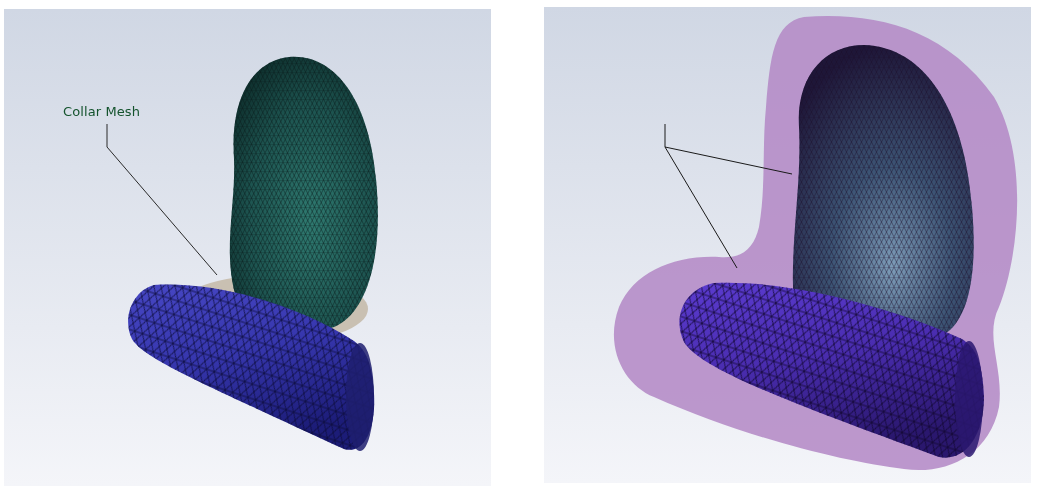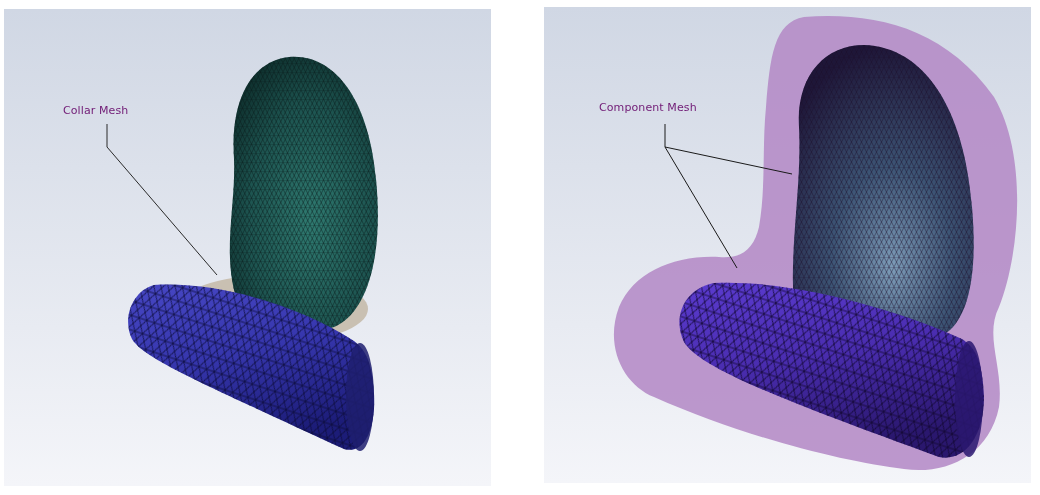--- a/index.html
+++ b/index.html
@@ -1,21 +1,21 @@
 <!DOCTYPE html>
 <html><head>
 <meta charset="utf-8">
 <style>
   html, body { margin:0; padding:0; background:#ffffff; }
   body { width:1040px; height:495px; position:relative; overflow:hidden; font-family:"DejaVu Sans", sans-serif; }
   .panel { position:absolute; overflow:hidden; }
   .panel-left { left:4px; top:9px; width:487px; height:477px; }
   .panel-right { left:544px; top:7px; width:487px; height:476px; }
   .panel svg { position:absolute; left:0; top:0; width:100%; height:100%; }
-  .label { position:absolute; font-size:11px; color:#701a75; white-space:nowrap; letter-spacing:0.1px; }
+  .label { position:absolute; font-size:13px; color:#14532d; white-space:nowrap; letter-spacing:0.1px; }
   .label-left { left:59px; top:95px; }
   .label-right { left:55px; top:94px; }
 </style>
 </head>
 <body>
 
 <div class="panel panel-left">
   <svg viewBox="0 0 487 477">
     <defs>
       <linearGradient id="bgL" x1="0" y1="0" x2="0" y2="1">
@@ -87,14 +87,13 @@
     <path d="M 250 300 C 245 240, 258 180, 255 120 C 252 70, 280 38, 320 38 C 380 40, 420 100, 428 200 C 435 280, 420 320, 395 330 C 350 340, 280 330, 250 300 Z" fill="url(#lobeR)"></path>
     <path d="M 250 300 C 245 240, 258 180, 255 120 C 252 70, 280 38, 320 38 C 380 40, 420 100, 428 200 C 435 280, 420 320, 395 330 C 350 340, 280 330, 250 300 Z" fill="url(#meshDenseR)"></path>
 
     <path d="M 170 276 C 140 282, 128 310, 140 335 C 155 360, 230 390, 395 450 C 420 455, 440 430, 440 390 C 438 350, 430 340, 418 332 C 360 305, 250 272, 170 276 Z" fill="url(#cylR)"></path>
     <path d="M 170 276 C 140 282, 128 310, 140 335 C 155 360, 230 390, 395 450 C 420 455, 440 430, 440 390 C 438 350, 430 340, 418 332 C 360 305, 250 272, 170 276 Z" fill="url(#meshTriR)"></path>
     <ellipse cx="425" cy="392" rx="14" ry="58" fill="#2a1770" opacity="0.85"></ellipse>
 
     <polyline points="121,117 121,140 248,167" fill="none" stroke="#1a1a1a" stroke-width="1"></polyline>
     <polyline points="121,140 193,261" fill="none" stroke="#1a1a1a" stroke-width="1"></polyline>
   </svg>
-  <div class="label label-right">Component Mesh</div>
 </div>
 
 </body></html>

